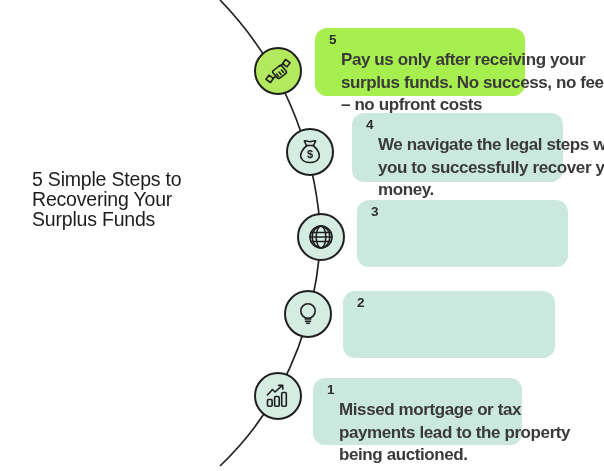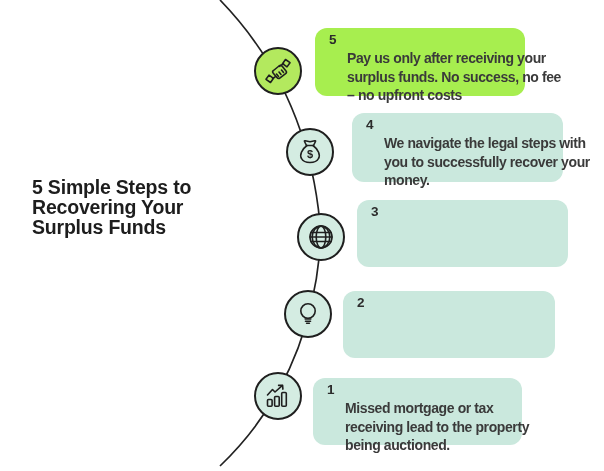--- a/index.html
+++ b/index.html
@@ -5,22 +5,22 @@
   html,body{margin:0;padding:0;background:#ffffff;}
   #canvas{
     position:relative;
     width:604px;height:471px;
     background:#ffffff;
     overflow:hidden;
     font-family:"Liberation Sans", sans-serif;
   }
   #curve{position:absolute;left:0;top:0;z-index:1;}
   .title{
-    position:absolute;left:32px;top:177px;width:220px;
-    font-size:19.5px;font-weight:bold;line-height:1.03;
+    position:absolute;left:32px;top:169px;width:220px;
+    font-size:19.5px;font-weight:normal;line-height:1.03;
     color:#1d1d1d;letter-spacing:-0.2px;white-space:pre;
     z-index:2;
   }
   .node{
     position:absolute;width:48px;height:48px;box-sizing:border-box;
     border:2px solid #1f1f1f;border-radius:50%;
     display:flex;align-items:center;justify-content:center;
     z-index:3;
   }
   .node svg{stroke:#1f1f1f;fill:none;stroke-width:1.6;stroke-linecap:round;stroke-linejoin:round;}
@@ -42,22 +42,22 @@
   .b5{left:315px;top:28px;width:210px;height:68px;}
   .b4{left:352px;top:113px;width:211px;height:69px;}
   .b3{left:357px;top:200px;width:211px;height:67px;}
   .b2{left:343px;top:291px;width:212px;height:67px;}
   .b1{left:313px;top:378px;width:209px;height:67px;}
   .step-number{
     font-size:13.5px;font-weight:bold;color:#2c2c2c;line-height:1.1;
     margin-left:2px;
   }
   .step-text{
-    margin-left:20px;margin-top:1px;
-    font-size:14px;font-weight:bold;color:#3a3a3a;
+    margin-left:14px;margin-top:1px;
+    font-size:17px;font-weight:bold;color:#3a3a3a;
     line-height:1.34;letter-spacing:-0.4px;white-space:pre;
   }
 </style>
 </head>
 <body>
 
 <div id="canvas">
 
   <svg id="curve" width="604" height="471" viewBox="0 0 604 471">
     <path d="M 220 0 Q 312 95 321 237 Q 312 378 220 466" fill="none" stroke="#222222" stroke-width="1.7"></path>
@@ -137,17 +137,17 @@
     <div class="step-number">3</div>
   </div>
 
   <div class="stepbox box-mint b2">
     <div class="step-number">2</div>
   </div>
 
   <div class="stepbox box-mint b1">
     <div class="step-number">1</div>
     <div class="step-text">Missed mortgage or tax
-receiving lead to the property
+payments lead to the property
 being auctioned.</div>
   </div>
 
 </div>
 
 </body></html>

